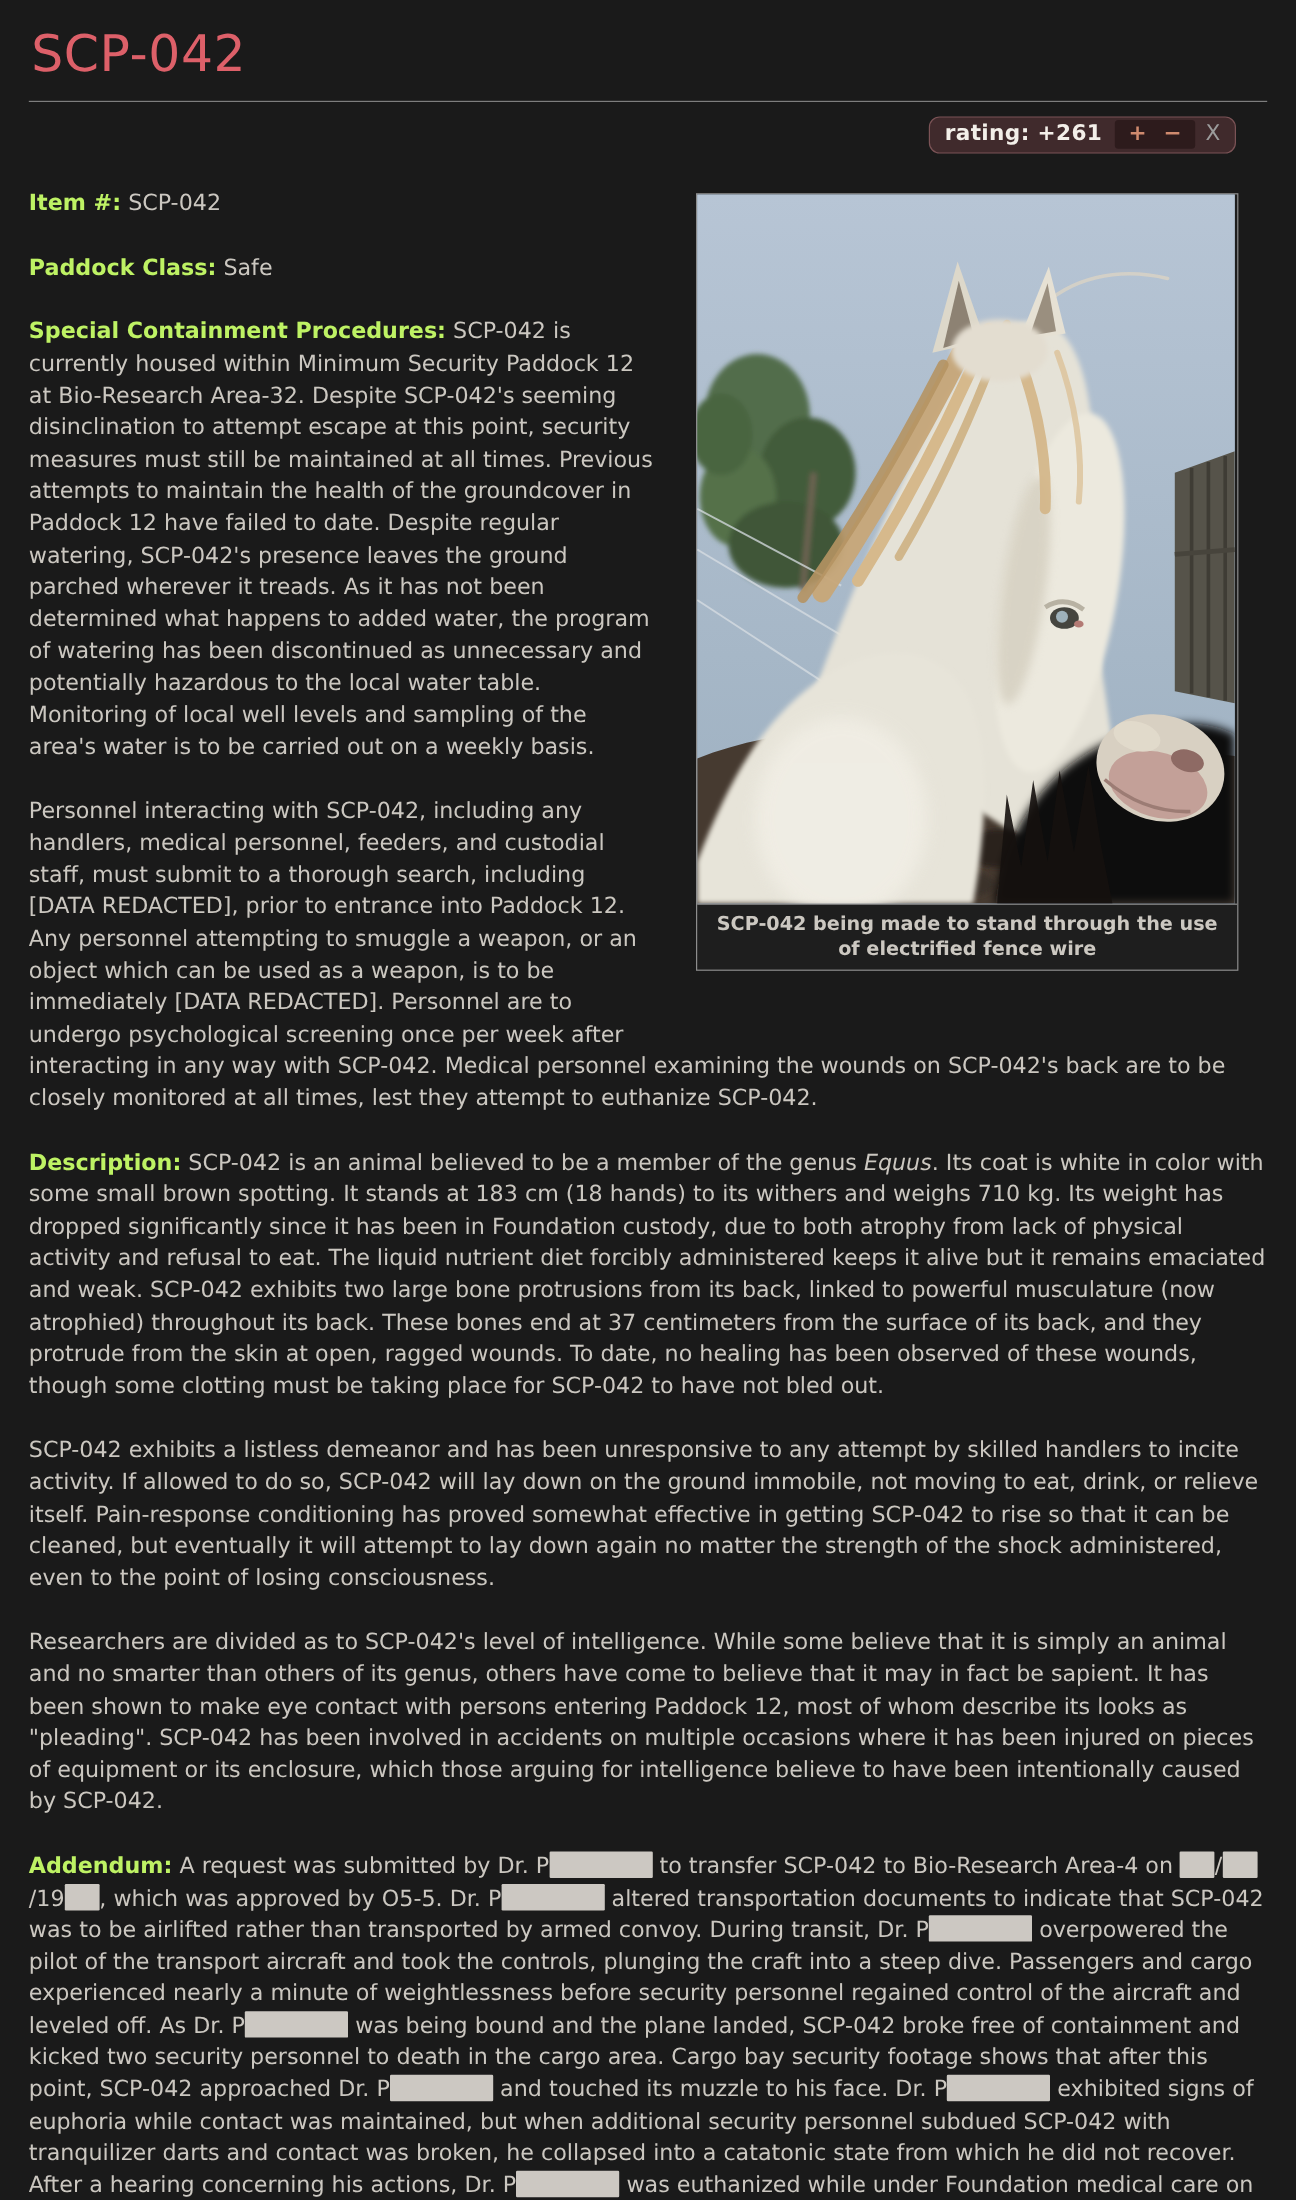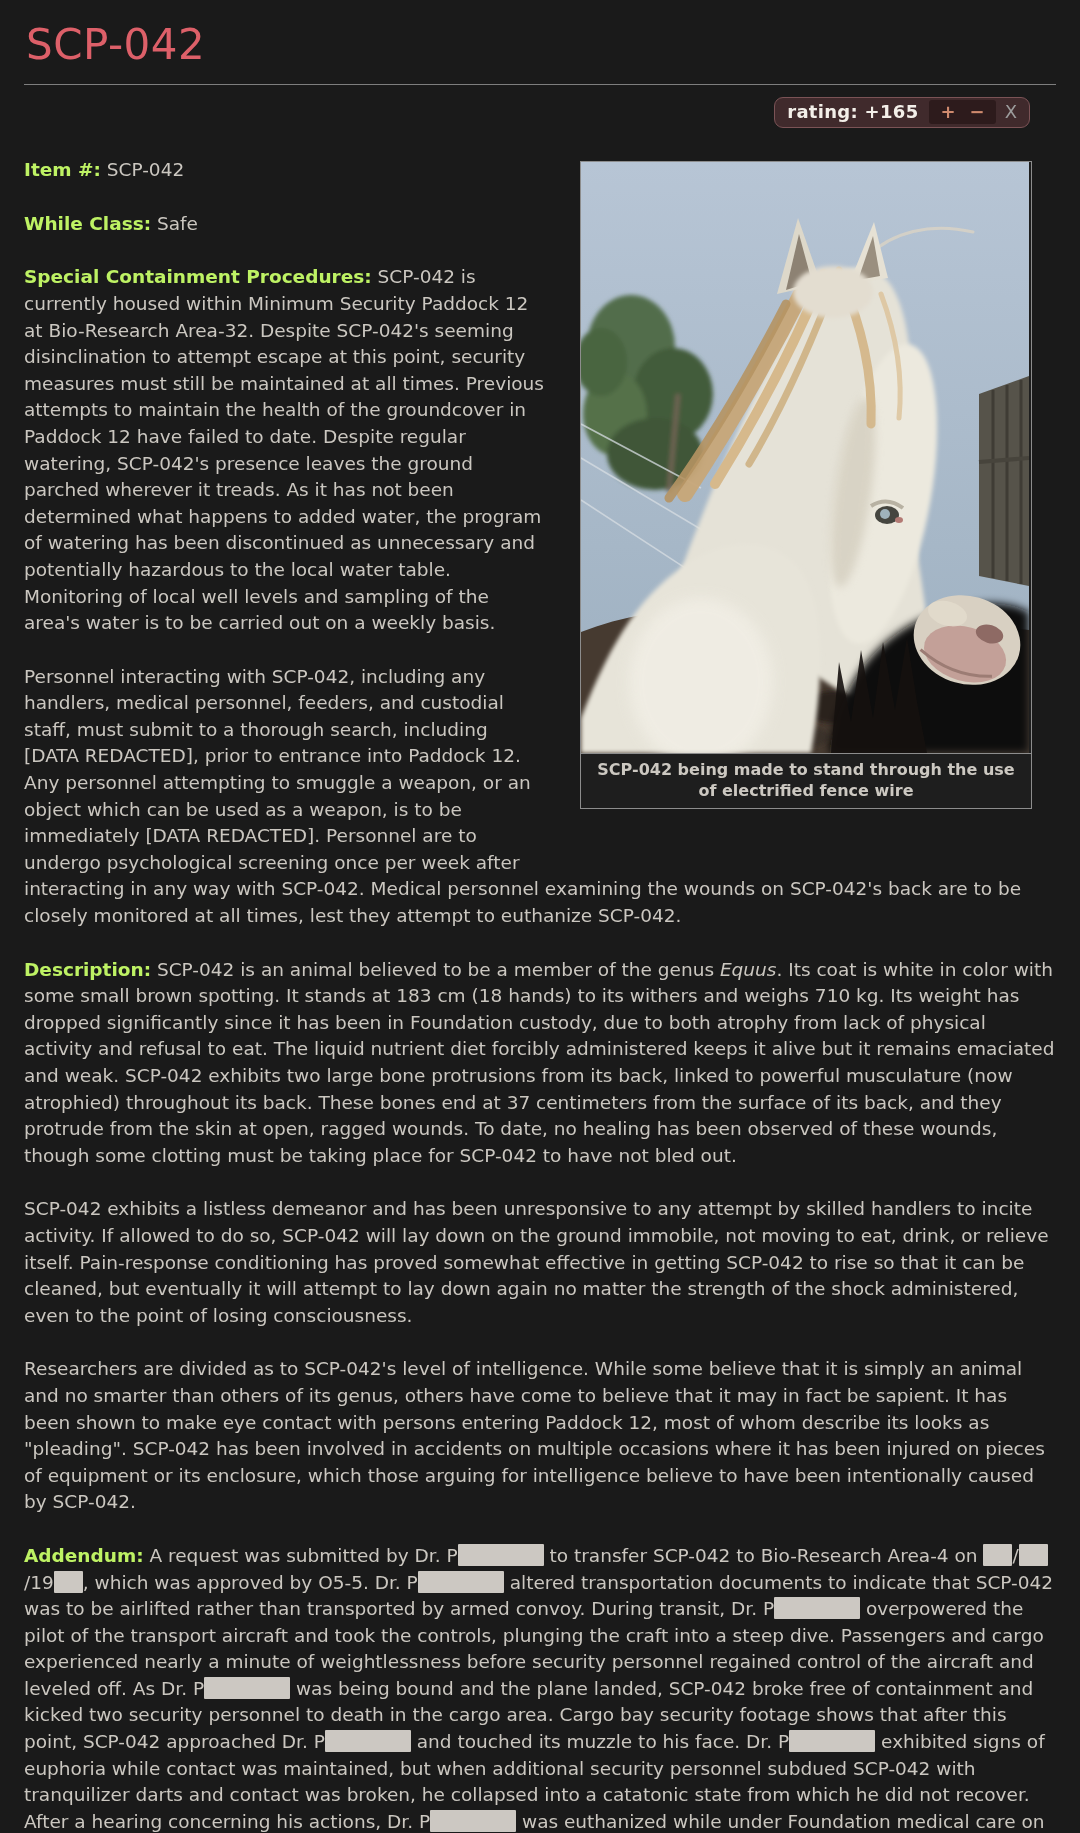--- a/index.html
+++ b/index.html
@@ -29,21 +29,21 @@
 </head>
 <body>
 
 <div class="page">
 
   <h1 class="page-title">SCP-042</h1>
   <hr class="title-divider">
 
   <div class="rating-row">
     <span class="rating-pill">
-      <span class="rating-label">rating: +165</span>
+      <span class="rating-label">rating: +261</span>
       <span class="vote-group">
         <span class="vote-btn">+</span>
         <span class="vote-btn">−</span>
       </span>
       <span class="close-btn">X</span>
     </span>
   </div>
 
   <div class="article">
 
@@ -144,21 +144,21 @@
           <ellipse cx="406" cy="466" rx="14" ry="9" fill="#8e6a64"></ellipse>
           <path d="M344 500 Q 382 518 420 506" stroke="#9c7c74" stroke-width="3" fill="none"></path>
           <ellipse cx="360" cy="458" rx="20" ry="12" fill="#e4dccd" opacity=".8"></ellipse>
         </g>
       </svg>
       <figcaption>SCP-042 being made to stand through the use of electrified fence wire</figcaption>
     </figure>
 
     <div id="paragraphs-host">
         <p class="first"><strong>Item #:</strong> SCP-042</p>
-        <p><strong>While Class:</strong> Safe</p>
+        <p><strong>Paddock Class:</strong> Safe</p>
         <p><strong>Special Containment Procedures:</strong> SCP-042 is currently housed within Minimum Security Paddock 12 at Bio-Research Area-32. Despite SCP-042's seeming disinclination to attempt escape at this point, security measures must still be maintained at all times. Previous attempts to maintain the health of the groundcover in Paddock 12 have failed to date. Despite regular watering, SCP-042's presence leaves the ground parched wherever it treads. As it has not been determined what happens to added water, the program of watering has been discontinued as unnecessary and potentially hazardous to the local water table. Monitoring of local well levels and sampling of the area's water is to be carried out on a weekly basis.</p>
         <p>Personnel interacting with SCP-042, including any handlers, medical personnel, feeders, and custodial staff, must submit to a thorough search, including [DATA REDACTED], prior to entrance into Paddock 12. Any personnel attempting to smuggle a weapon, or an object which can be used as a weapon, is to be immediately [DATA REDACTED]. Personnel are to undergo psychological screening once per week after interacting in any way with SCP-042. Medical personnel examining the wounds on SCP-042's back are to be closely monitored at all times, lest they attempt to euthanize SCP-042.</p>
         <p><strong>Description:</strong> SCP-042 is an animal believed to be a member of the genus <em>Equus</em>. Its coat is white in color with some small brown spotting. It stands at 183 cm (18 hands) to its withers and weighs 710 kg. Its weight has dropped significantly since it has been in Foundation custody, due to both atrophy from lack of physical activity and refusal to eat. The liquid nutrient diet forcibly administered keeps it alive but it remains emaciated and weak. SCP-042 exhibits two large bone protrusions from its back, linked to powerful musculature (now atrophied) throughout its back. These bones end at 37 centimeters from the surface of its back, and they protrude from the skin at open, ragged wounds. To date, no healing has been observed of these wounds, though some clotting must be taking place for SCP-042 to have not bled out.</p>
         <p>SCP-042 exhibits a listless demeanor and has been unresponsive to any attempt by skilled handlers to incite activity. If allowed to do so, SCP-042 will lay down on the ground immobile, not moving to eat, drink, or relieve itself. Pain-response conditioning has proved somewhat effective in getting SCP-042 to rise so that it can be cleaned, but eventually it will attempt to lay down again no matter the strength of the shock administered, even to the point of losing consciousness.</p>
         <p>Researchers are divided as to SCP-042's level of intelligence. While some believe that it is simply an animal and no smarter than others of its genus, others have come to believe that it may in fact be sapient. It has been shown to make eye contact with persons entering Paddock 12, most of whom describe its looks as "pleading". SCP-042 has been involved in accidents on multiple occasions where it has been injured on pieces of equipment or its enclosure, which those arguing for intelligence believe to have been intentionally caused by SCP-042.</p>
         <p><strong>Addendum:</strong> A request was submitted by Dr. P<span class="redact name"></span> to transfer SCP-042 to Bio-Research Area-4 on <span class="redact date"></span>/<span class="redact date"></span>/19<span class="redact date"></span>, which was approved by O5-5. Dr. P<span class="redact name"></span> altered transportation documents to indicate that SCP-042 was to be airlifted rather than transported by armed convoy. During transit, Dr. P<span class="redact name"></span> overpowered the pilot of the transport aircraft and took the controls, plunging the craft into a steep dive. Passengers and cargo experienced nearly a minute of weightlessness before security personnel regained control of the aircraft and leveled off. As Dr. P<span class="redact name"></span> was being bound and the plane landed, SCP-042 broke free of containment and kicked two security personnel to death in the cargo area. Cargo bay security footage shows that after this point, SCP-042 approached Dr. P<span class="redact name"></span> and touched its muzzle to his face. Dr. P<span class="redact name"></span> exhibited signs of euphoria while contact was maintained, but when additional security personnel subdued SCP-042 with tranquilizer darts and contact was broken, he collapsed into a catatonic state from which he did not recover. After a hearing concerning his actions, Dr. P<span class="redact name"></span> was euthanized while under Foundation medical care on //19.</p>
       </div>
     <div class="clear"></div>
   </div>
 

